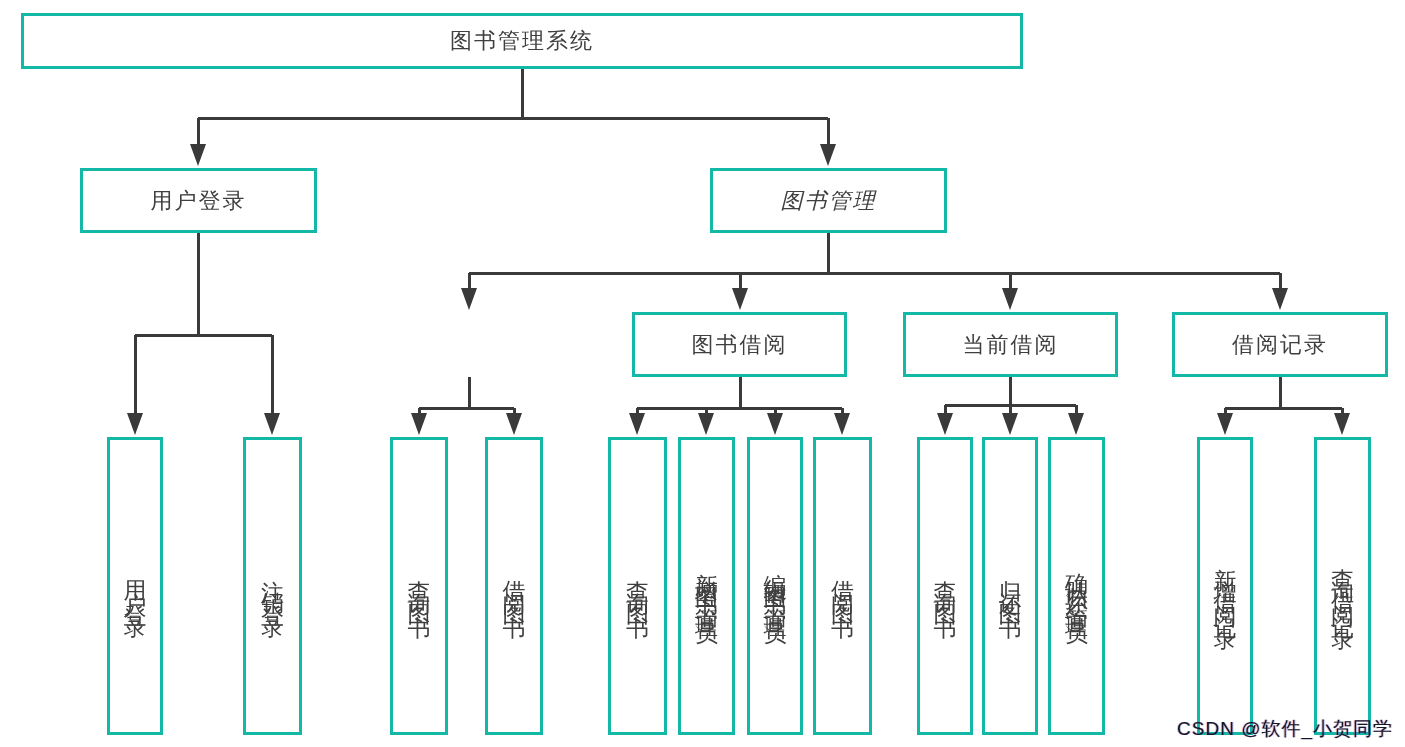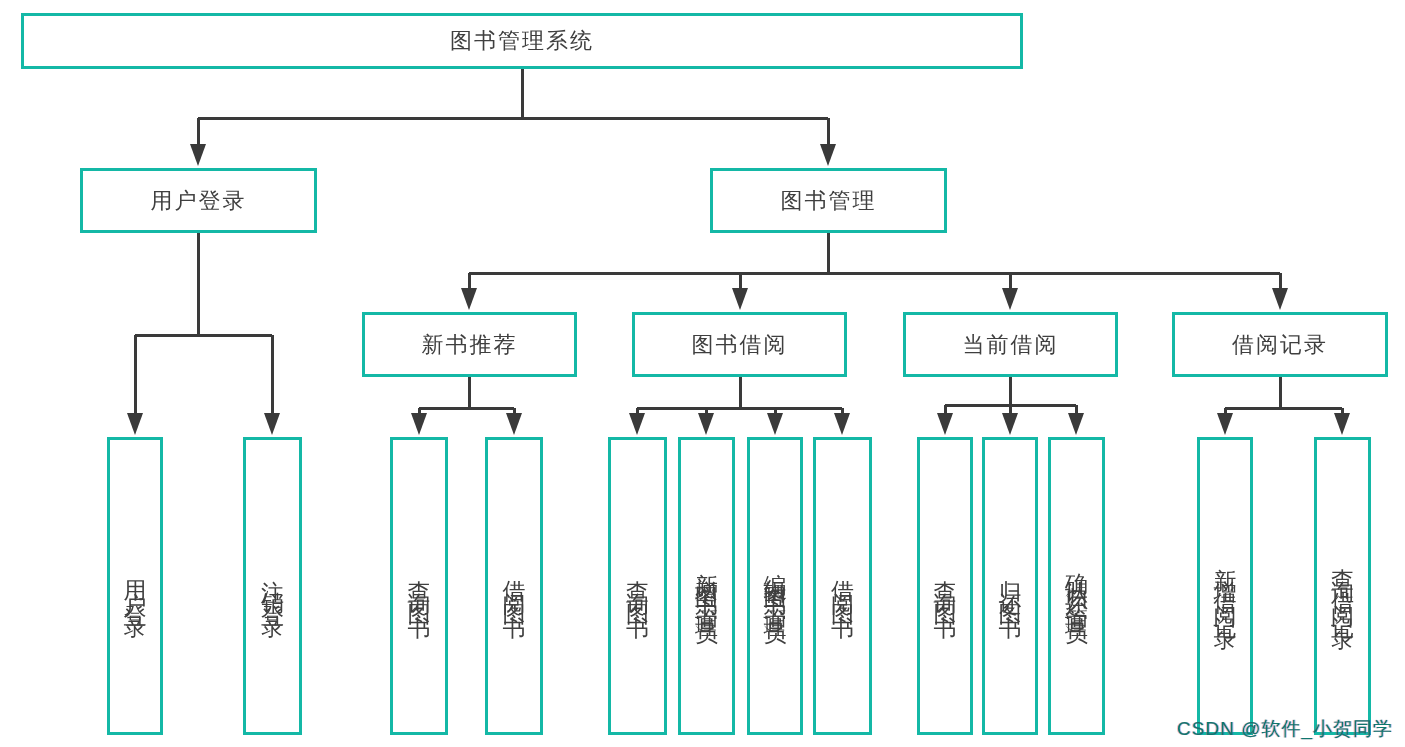--- a/index.html
+++ b/index.html
@@ -27,21 +27,21 @@
     writing-mode:vertical-rl;
     text-orientation:mixed;
     font-size:23px;
     line-height:1;
     letter-spacing:12px;
   }
   .v.long{letter-spacing:7px;}
   
   #n-root{left:21px;top:13px;width:1002px;height:56px;}
   #n-user{left:80px;top:168px;width:237px;height:65px;}
-  #n-mgmt{left:710px;top:168px;width:237px;height:65px;}
+  #n-mgmt{left:710px;top:168px;width:237px;height:65px;font-style:italic;}
   #n-newbook{left:362px;top:312px;width:215px;height:65px;}
   #n-borrow{left:632px;top:312px;width:215px;height:65px;}
   #n-current{left:903px;top:312px;width:215px;height:65px;}
   #n-record{left:1172px;top:312px;width:216px;height:65px;}
   .leaf{top:437px;height:298px;}
   #l-user-login{left:107px;width:56px;}
   #l-user-logout{left:243px;width:59px;}
   #l-nb-query{left:390px;width:58px;}
   #l-nb-borrow{left:485px;width:58px;}
   #l-bw-query{left:608px;width:59px;}
@@ -50,21 +50,21 @@
   #l-bw-borrow{left:813px;width:59px;}
   #l-cb-query{left:917px;width:56px;}
   #l-cb-return{left:982px;width:56px;}
   #l-cb-confirm{left:1048px;width:57px;}
   #l-rc-add{left:1197px;width:56px;}
   #l-rc-query{left:1314px;width:57px;}
   #watermark{
     position:absolute;
     right:12px;top:716px;
     font-size:19px;
-    color:#0f766e;
+    color:#0f172a;
     letter-spacing:1px;
     text-shadow:-1px 0 rgba(220,60,60,.35),1px 0 rgba(60,90,220,.35);
     white-space:nowrap;
   }
 </style>
 </head>
 <body>
 
 <div id="canvas">
 
@@ -99,21 +99,20 @@
       <polygon points="1217,413 1233,413 1225,435"></polygon>
       <polygon points="1334,413 1350,413 1342,435"></polygon>
     </g>
   </svg>
 
   <div id="n-root" class="box h">图书管理系统</div>
 
   <div id="n-user" class="box h">用户登录</div>
   <div id="n-mgmt" class="box h">图书管理</div>
 
-  <div id="n-newbook" class="box h">新书推荐</div>
   <div id="n-borrow" class="box h">图书借阅</div>
   <div id="n-current" class="box h">当前借阅</div>
   <div id="n-record" class="box h">借阅记录</div>
 
   <div id="l-user-login" class="box leaf v">用户登录</div>
   <div id="l-user-logout" class="box leaf v">注销登录</div>
 
   <div id="l-nb-query" class="box leaf v">查询图书</div>
   <div id="l-nb-borrow" class="box leaf v">借阅图书</div>
 

